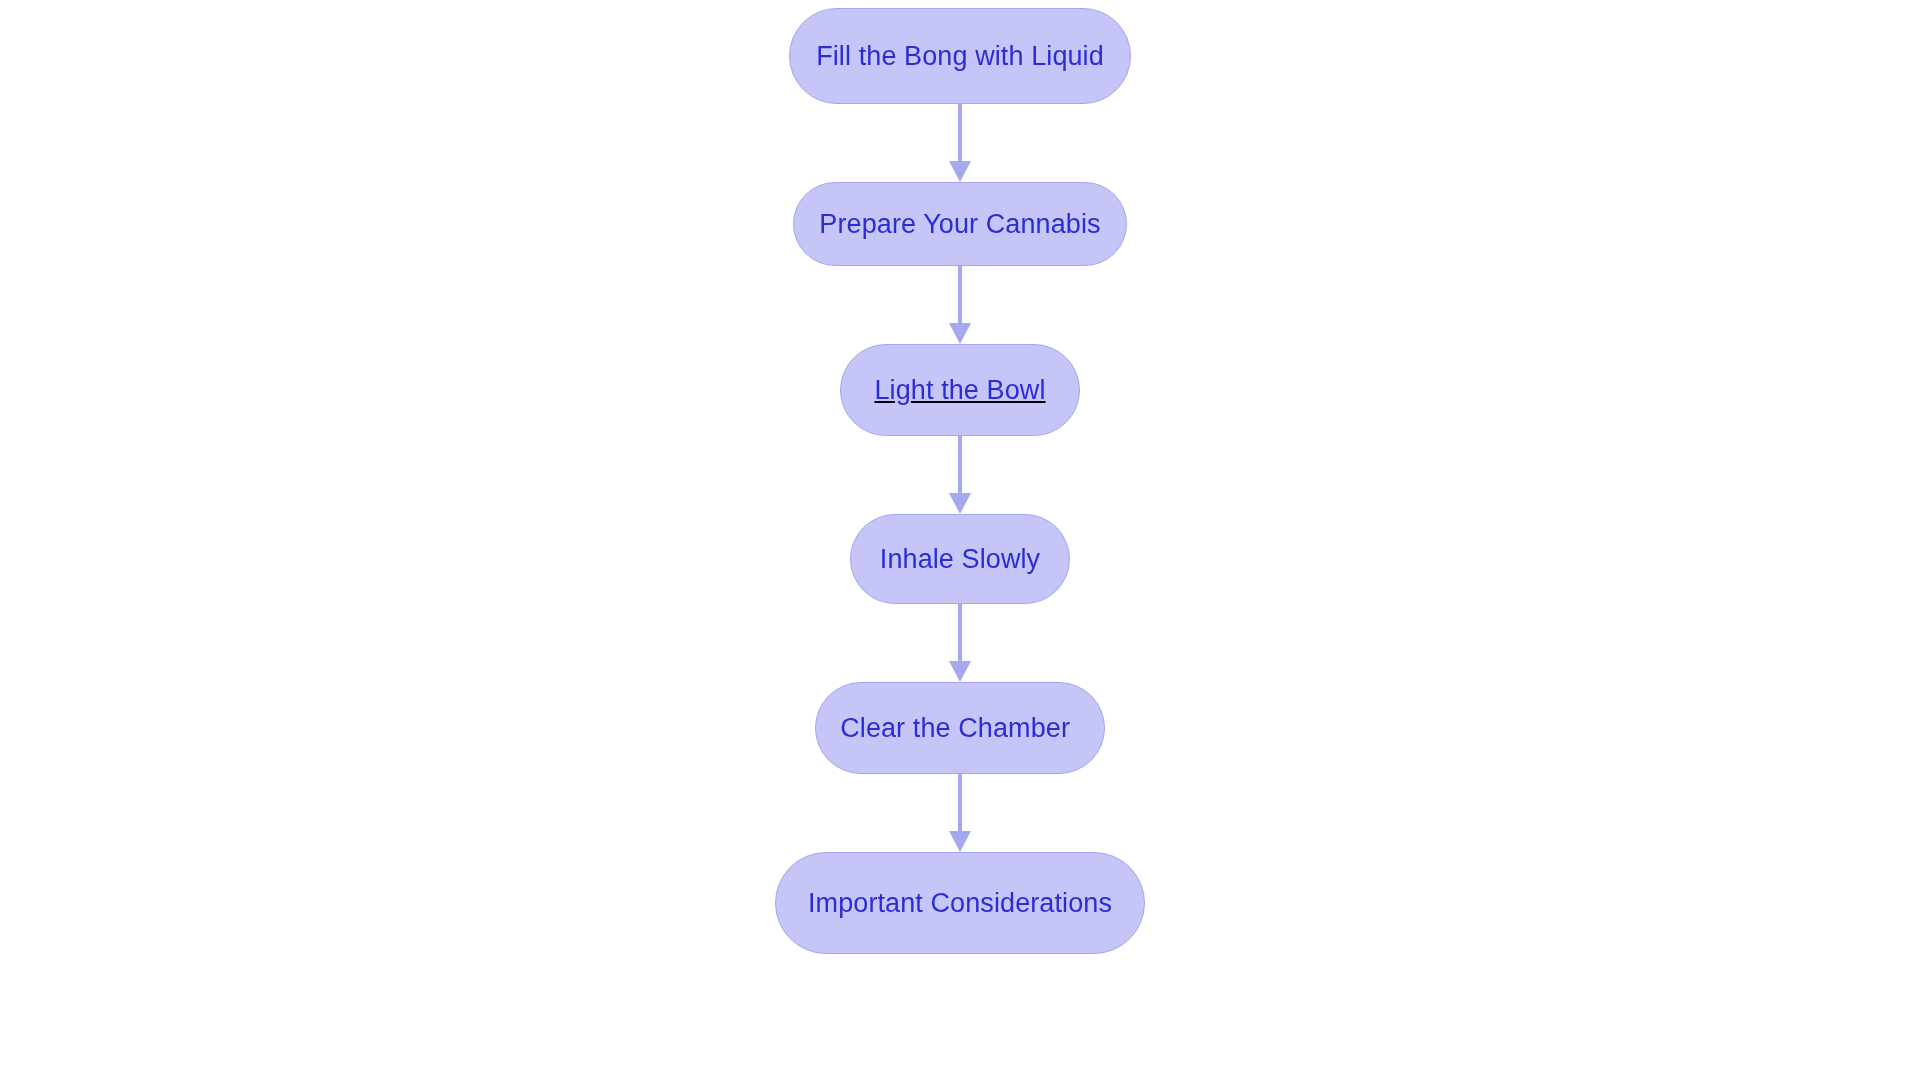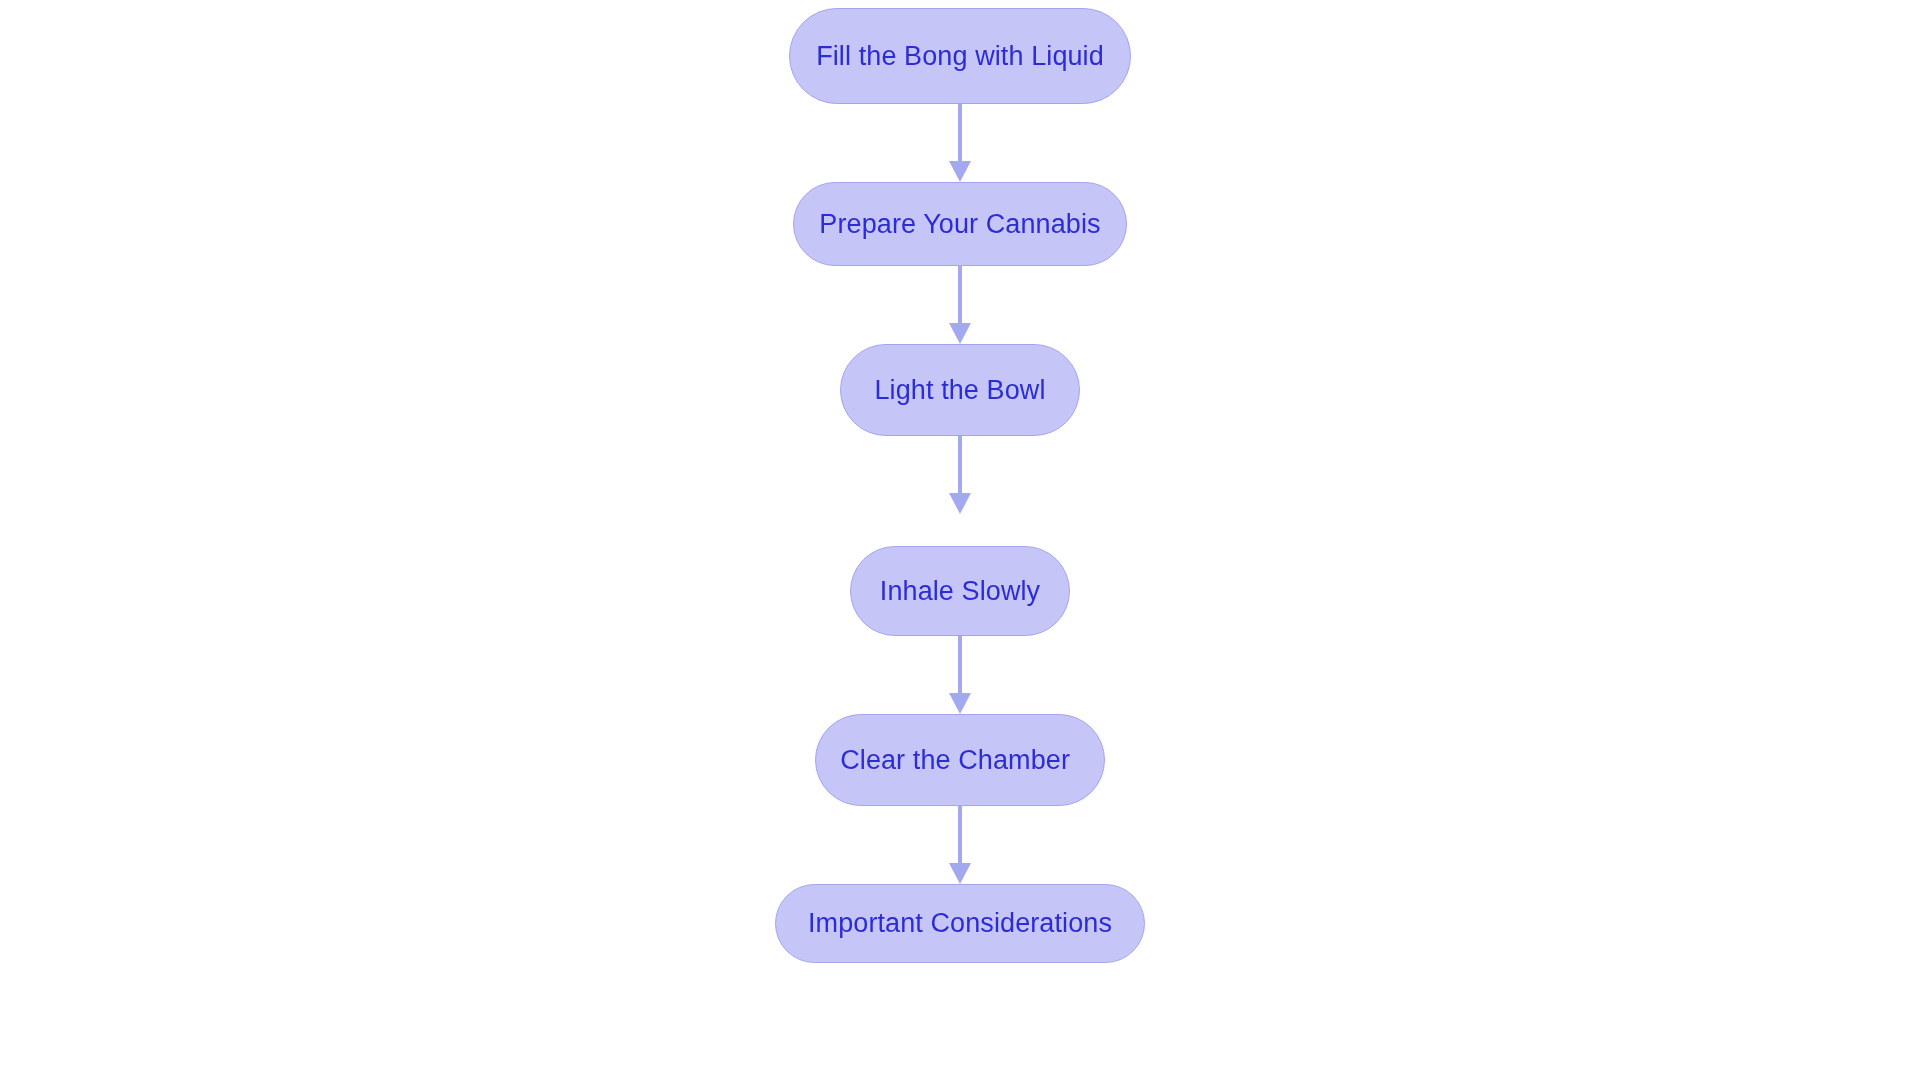--- a/index.html
+++ b/index.html
@@ -56,24 +56,24 @@
     font-size: 27px;
     font-weight: 400;
     line-height: 1;
     letter-spacing: 0.1px;
     white-space: nowrap;
   }
 
   
   .node.n0 { width: 342px; height: 96px; }
   .node.n1 { width: 334px; height: 84px; }
-  .node.n2 { width: 240px; height: 92px; }
-  .node.n3 { width: 220px; height: 90px; margin-top: 32px; }
+  .node.n2 { width: 240px; height: 92px; text-decoration: underline; }
+  .node.n3 { width: 220px; height: 90px; }
   .node.n4 { width: 290px; height: 92px; justify-content: flex-end; }
-  .node.n5 { width: 370px; height: 79px; align-items: center; }
+  .node.n5 { width: 370px; height: 102px; align-items: center; }
 
   
   .connector {
     position: relative;
     width: 24px;
     height: 78px;
     flex: 0 0 auto;
   }
   .connector .stem {
     position: absolute;

